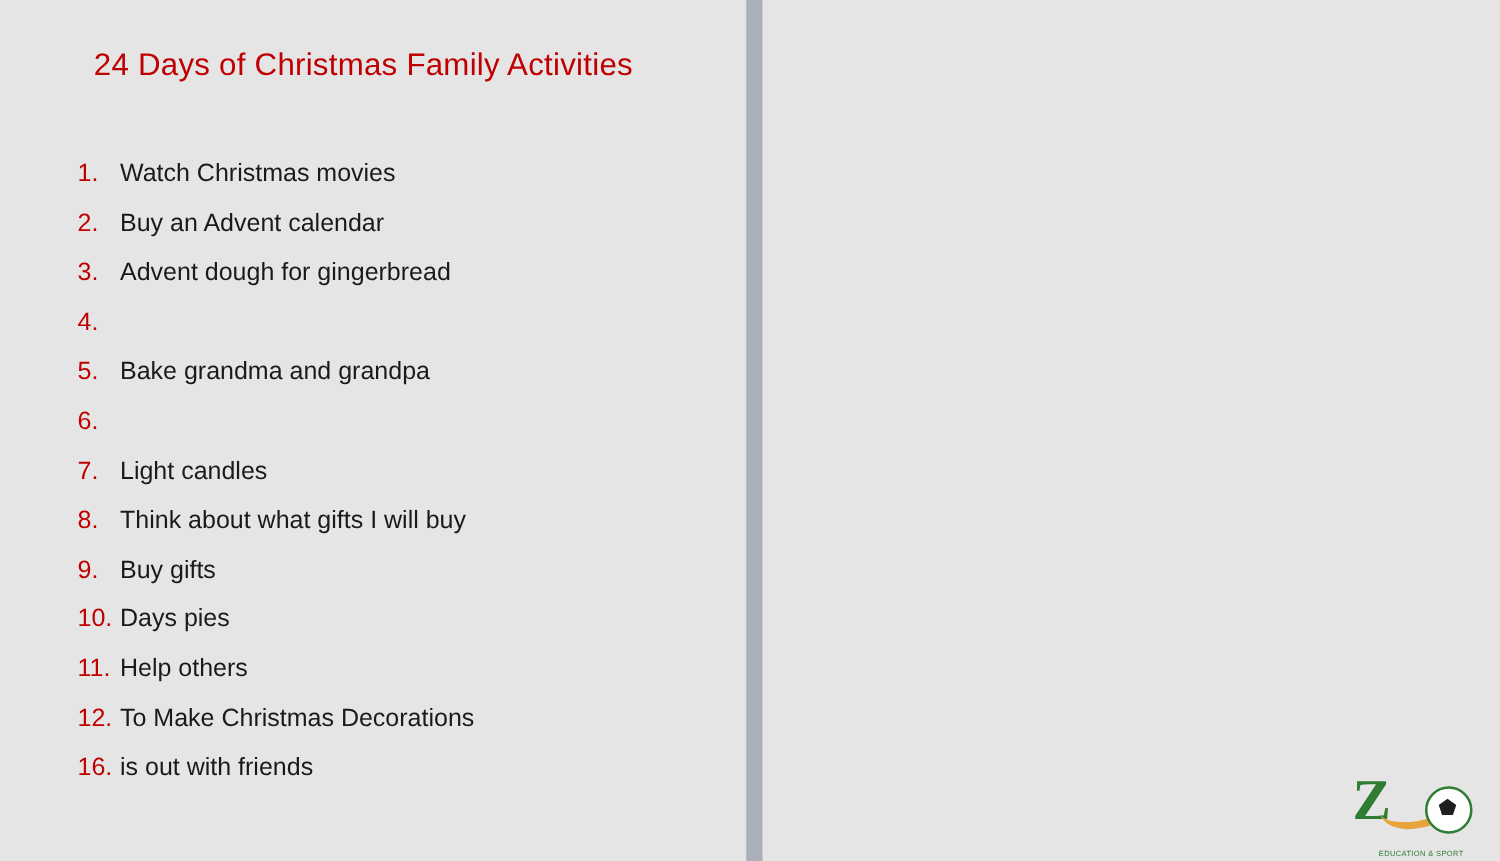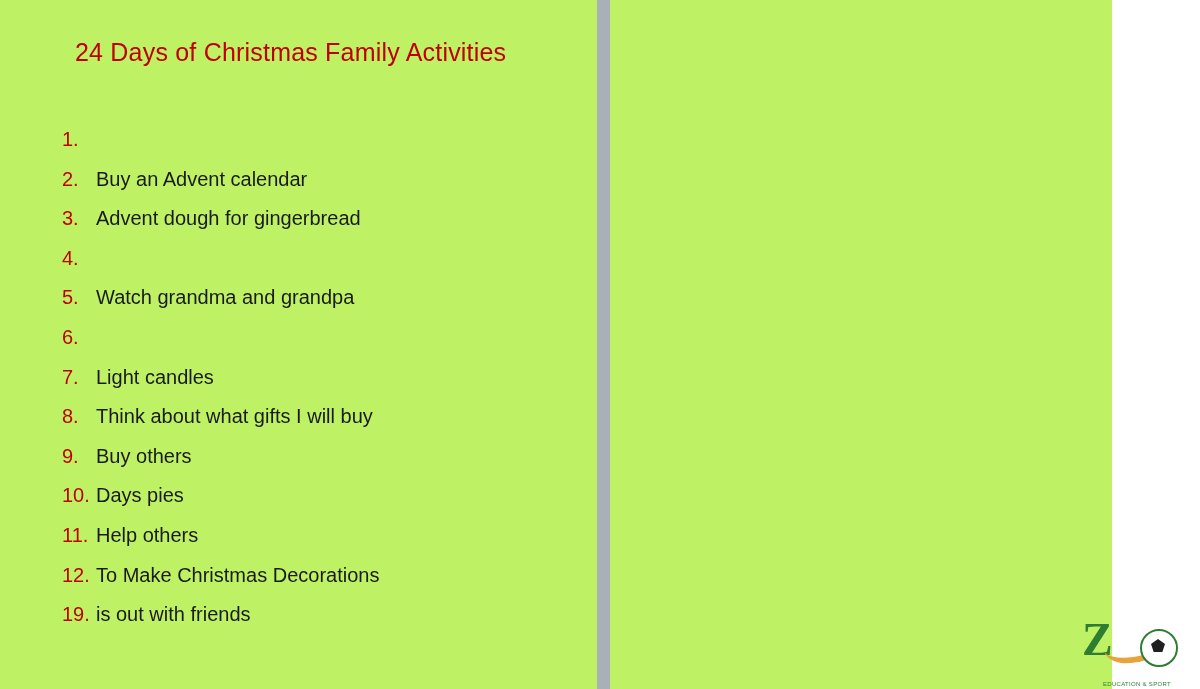--- a/index.html
+++ b/index.html
@@ -9,23 +9,23 @@
   }
   body {
     width: 1200px;
     height: 689px;
     font-family: "Liberation Sans", sans-serif;
     overflow: hidden;
     position: relative;
   }
   .slide {
     position: relative;
-    width: 1112px;
-    height: 689px;
-    background: #bef264;
+    width: 1200px;
+    height: 689px;
+    background: #e5e5e5;
   }
   .divider {
     position: absolute;
     left: 597px;
     top: 0;
     width: 13px;
     height: 689px;
     background: #a9b0b7;
   }
   .col-left {
@@ -150,65 +150,66 @@
 
 <div class="slide">
 
   <div class="divider"></div>
 
   <div class="col-left">
     <div class="title">24 Days of Christmas Family Activities</div>
     <ol class="list left-list">
       <li>
           <span class="num">1.</span>
+          <span class="txt">Watch Christmas movies</span>
         </li>
       <li>
           <span class="num">2.</span>
           <span class="txt">Buy an Advent calendar</span>
         </li>
       <li>
           <span class="num">3.</span>
           <span class="txt">Advent dough for gingerbread</span>
         </li>
       <li>
           <span class="num">4.</span>
         </li>
       <li>
           <span class="num">5.</span>
-          <span class="txt">Watch grandma and grandpa</span>
+          <span class="txt">Bake grandma and grandpa</span>
         </li>
       <li>
           <span class="num">6.</span>
         </li>
       <li>
           <span class="num">7.</span>
           <span class="txt">Light candles</span>
         </li>
       <li>
           <span class="num">8.</span>
           <span class="txt">Think about what gifts I will buy</span>
         </li>
       <li>
           <span class="num">9.</span>
-          <span class="txt">Buy others</span>
+          <span class="txt">Buy gifts</span>
         </li>
       <li>
           <span class="num">10.</span>
           <span class="txt">Days pies</span>
         </li>
       <li>
           <span class="num">11.</span>
           <span class="txt">Help others</span>
         </li>
       <li>
           <span class="num">12.</span>
           <span class="txt">To Make Christmas Decorations</span>
         </li>
       <li>
-          <span class="num">19.</span>
+          <span class="num">16.</span>
           <span class="txt">is out with friends</span>
         </li>
     </ol>
   </div>
 
   <div class="col-right">
 
     <div class="logo">
       <div class="logo-z">Z</div>
       <div class="logo-swoosh"></div>

